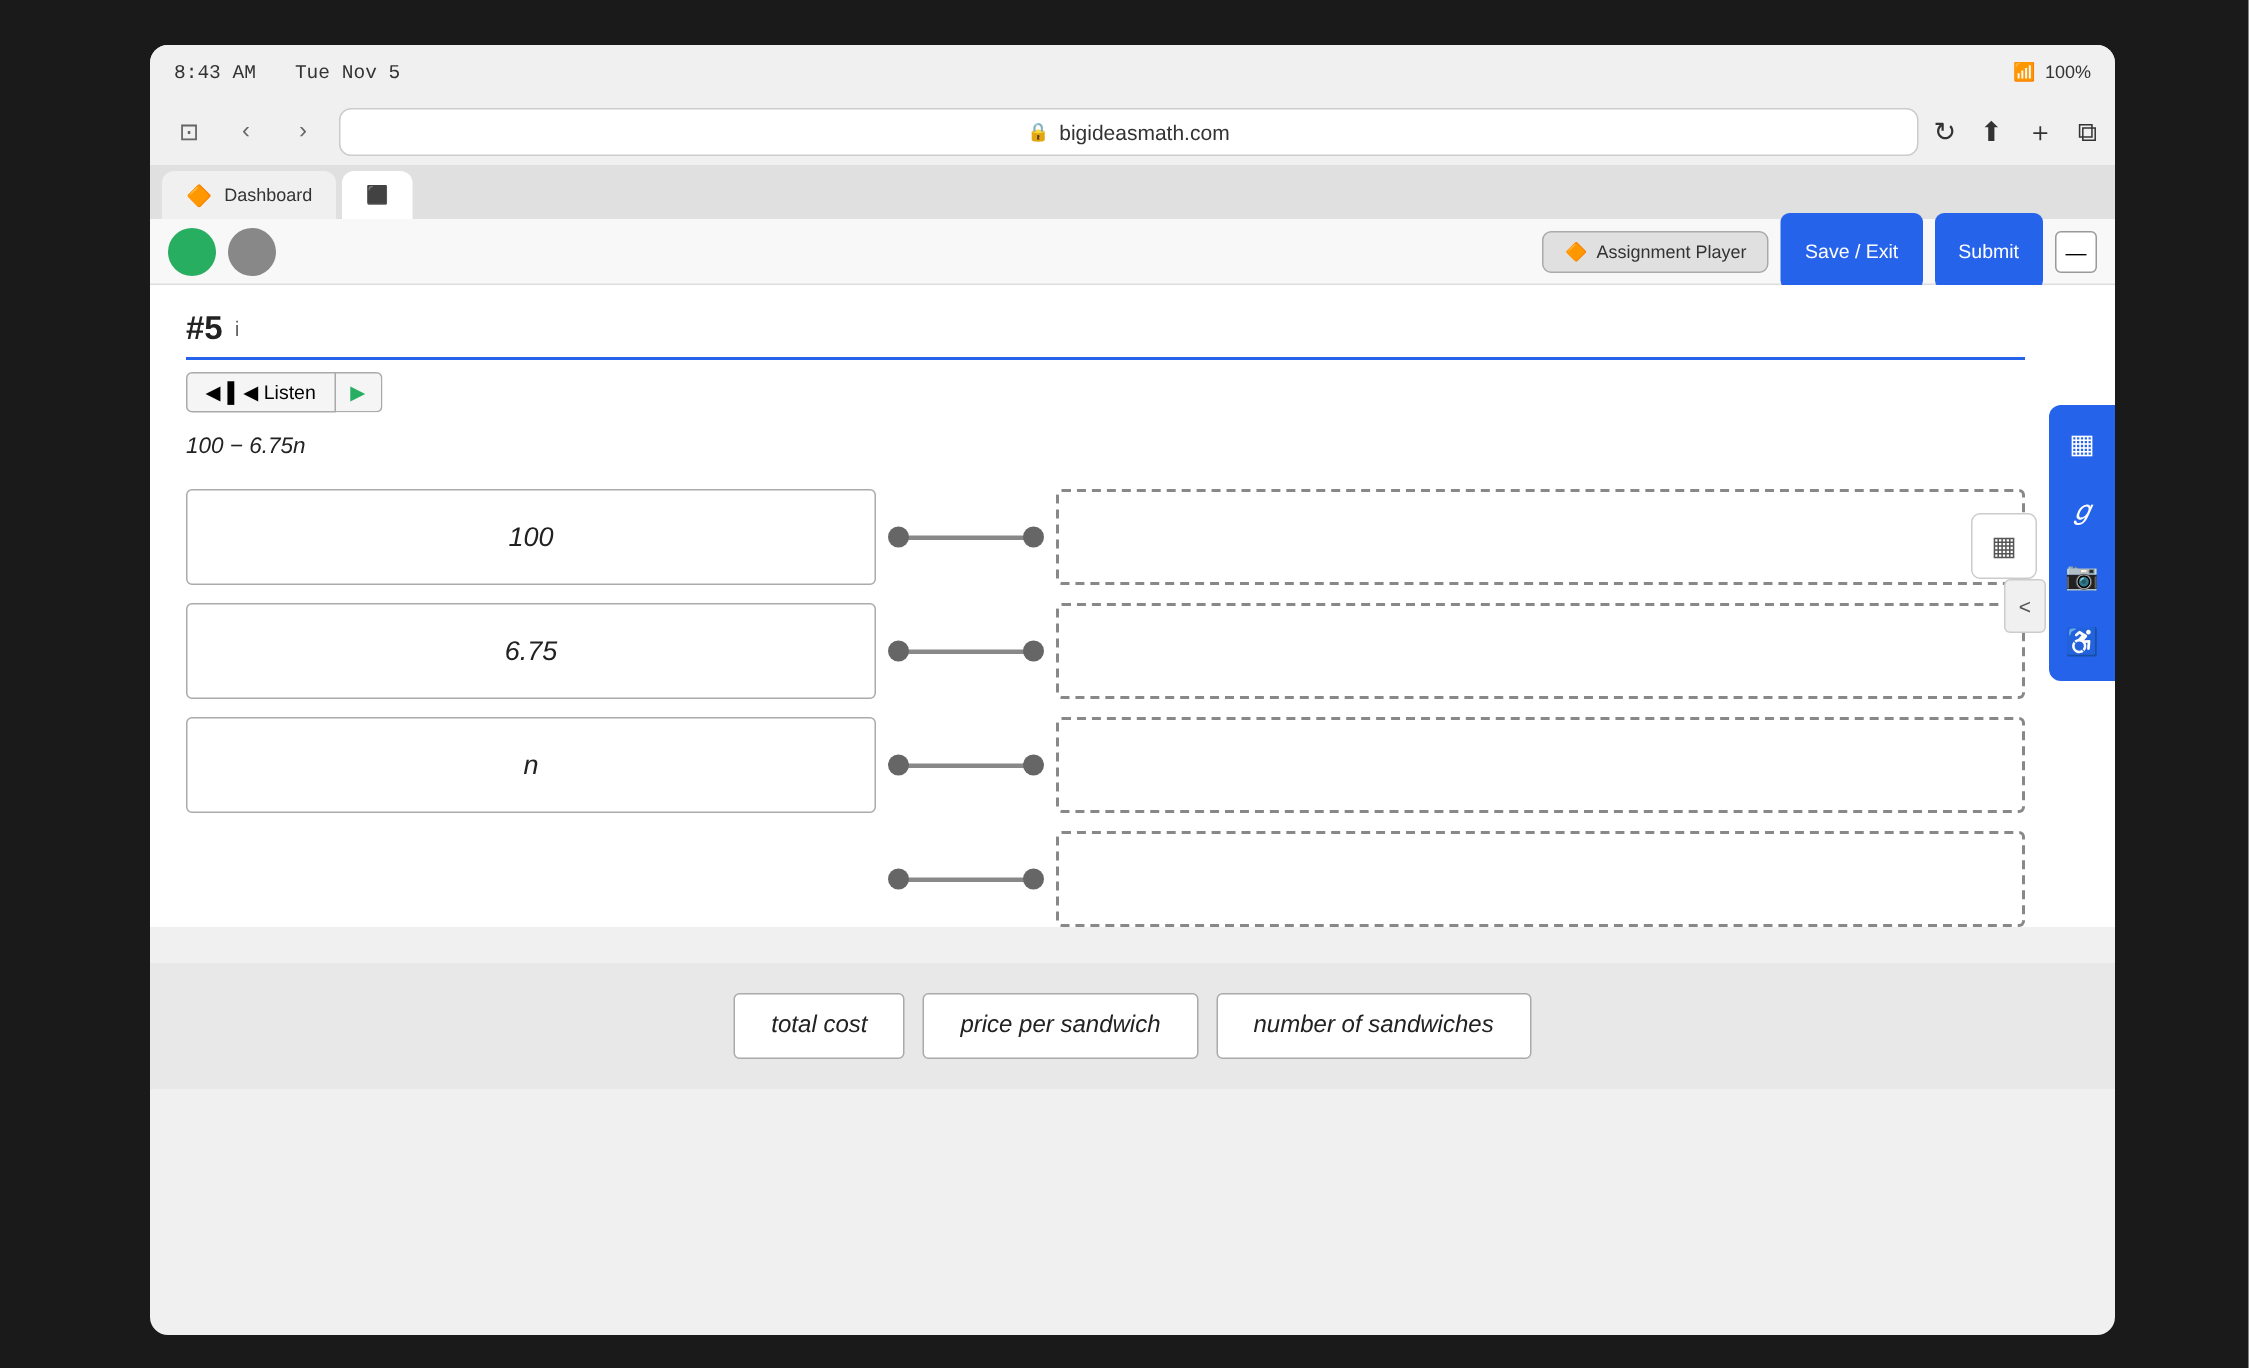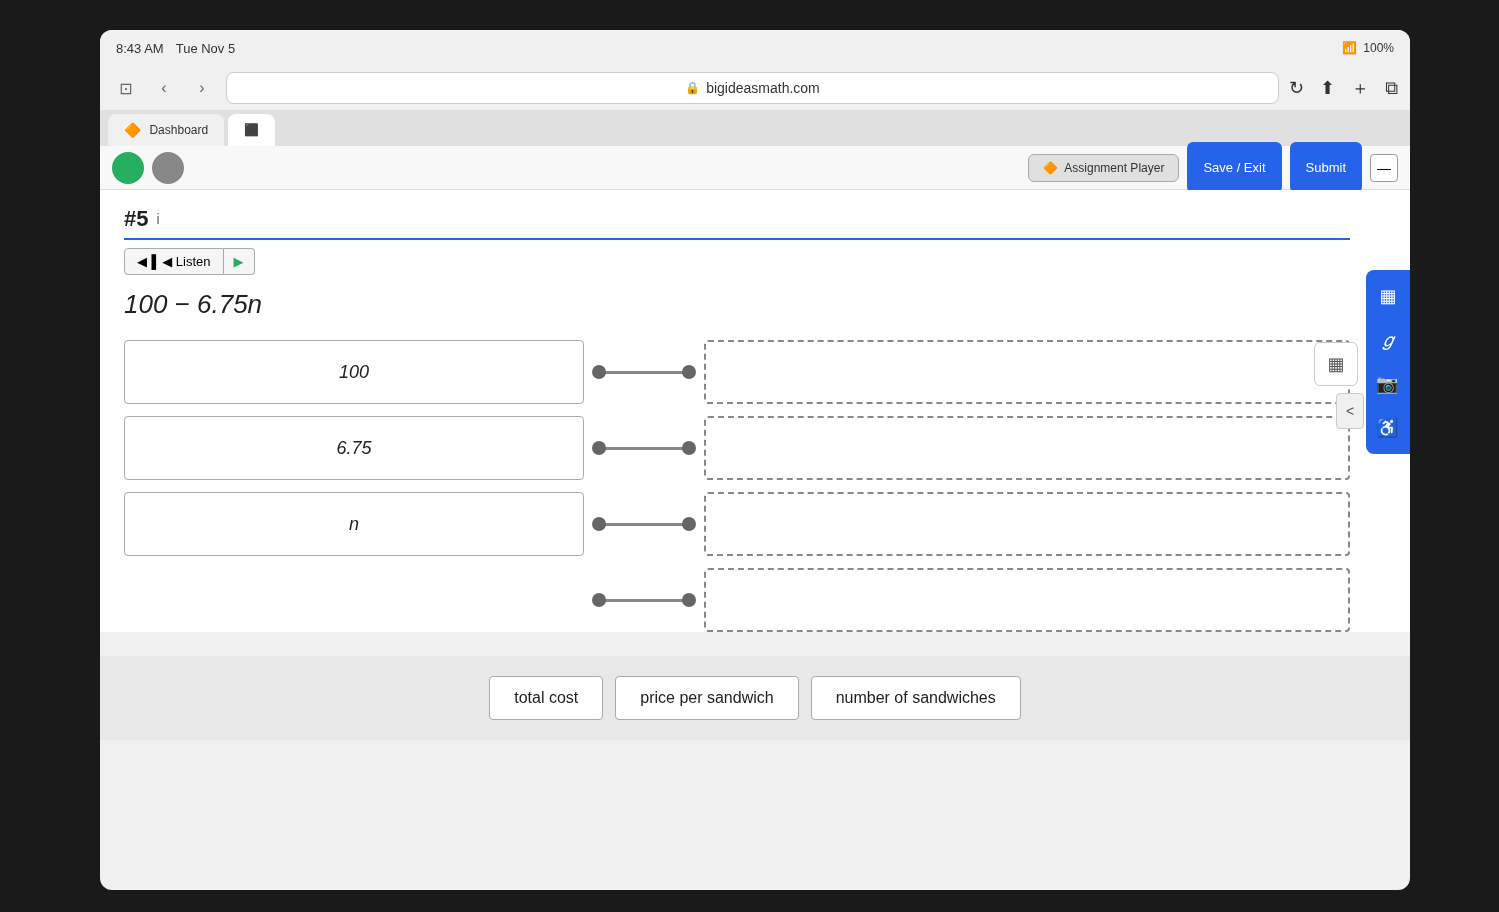--- a/index.html
+++ b/index.html
@@ -32,22 +32,23 @@
       display: flex;
       align-items: center;
       justify-content: space-between;
       padding: 0 16px;
       font-size: 13px;
       color: #333;
     }
 
     .status-left {
       display: flex;
-      gap: 12px;
-      align-items: center;
+      gap: 26px;
+      align-items: center;
+      font-family: Liberation Mono, monospace;
     }
 
     .status-right {
       display: flex;
       align-items: center;
       gap: 6px;
       font-size: 12px;
     }
 
     .browser-toolbar {
@@ -230,21 +231,21 @@
 
     .question-text {
       font-size: 15px;
       color: #222;
       line-height: 1.5;
       margin-bottom: 6px;
       font-style: italic;
     }
 
     .expression-display {
-      font-size: 26px;
+      font-size: 15px;
       color: #222;
       margin-bottom: 20px;
       font-style: italic;
     }
 
     
     .matching-container {
       display: flex;
       gap: 0;
       align-items: flex-start;
@@ -338,20 +339,21 @@
       display: flex;
       flex-direction: column;
       align-items: center;
       gap: 12px;
     }
 
     .answer-row {
       display: flex;
       gap: 12px;
       justify-content: center;
+      font-style: italic;
     }
 
     .answer-label {
       border: 1px solid #aaa;
       background: white;
       padding: 12px 24px;
       font-size: 16px;
       color: #222;
       border-radius: 4px;
       cursor: pointer;

